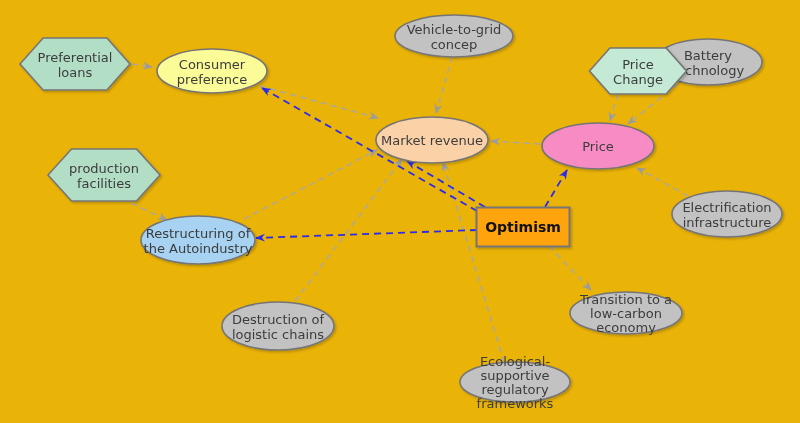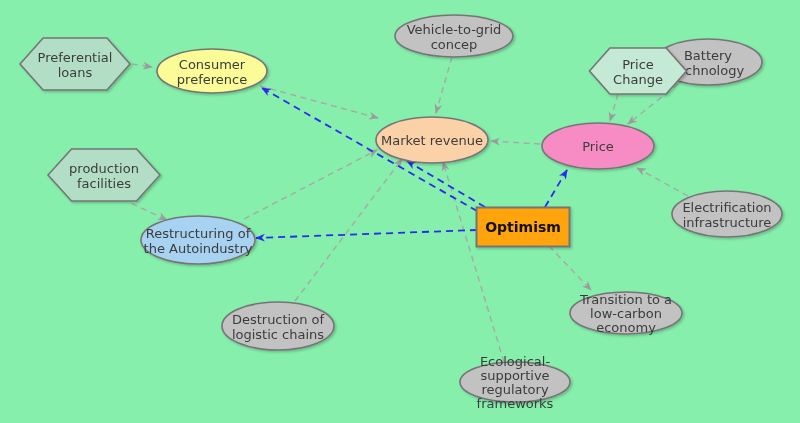--- a/index.html
+++ b/index.html
@@ -1,16 +1,16 @@
 <!DOCTYPE html>
 <html><head>
 <meta charset="utf-8">
 <style>
   html,body{margin:0;padding:0;background:#ffffff;}
-  #stage{position:relative;width:800px;height:423px;background:#86efac;overflow:hidden;}
+  #stage{position:relative;width:800px;height:423px;background:#eab308;overflow:hidden;}
   svg{display:block;}
   text{font-family:"DejaVu Sans", sans-serif;}
   .edge{fill:none;}
   .edge.influence{stroke-width:1.4;stroke-dasharray:6 4.5;}
   .edge.optimism{stroke-width:1.8;stroke-dasharray:7 5;}
   .node-shape{stroke-width:1.6;}
   .node-shape.rect{stroke-width:2;}
 </style>
 </head>
 <body>

